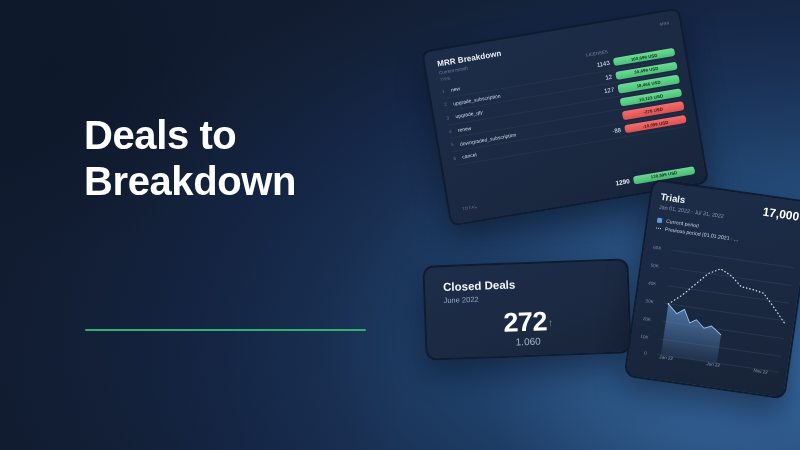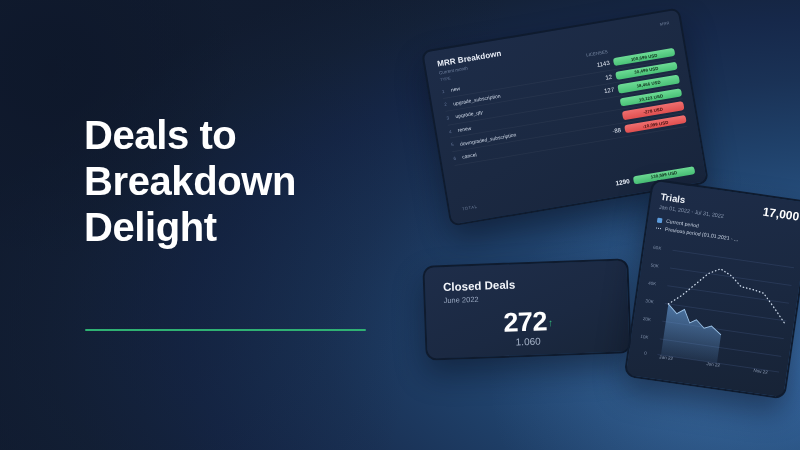--- a/index.html
+++ b/index.html
@@ -116,21 +116,20 @@
 <body>
 
 <div id="stage">
 
   <div class="glow b"></div>
   <div class="glow a"></div>
 
   <div class="headline">
     <span class="ln">Deals to</span>
     <span class="ln">Breakdown</span>
-    <span class="ln">Delight</span>
   </div>
   <div class="accent-rule"></div>
 
   <div class="card" id="mrr">
     <div class="shell">
       <div class="mrr-inner">
         <div class="mrr-title">MRR Breakdown</div>
         <div class="mrr-sub">Current month</div>
         <div class="mrr-corner">MRR</div>
 

